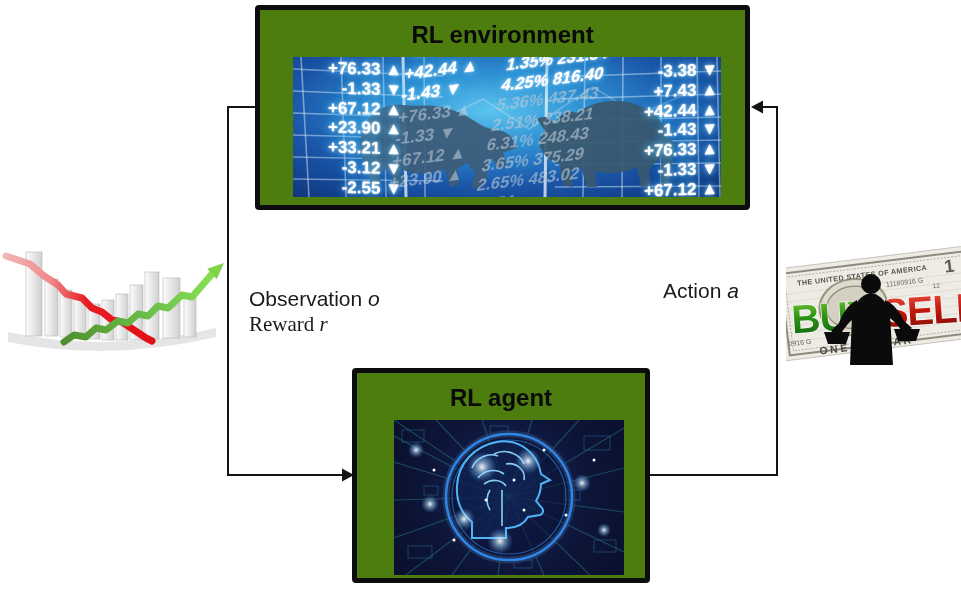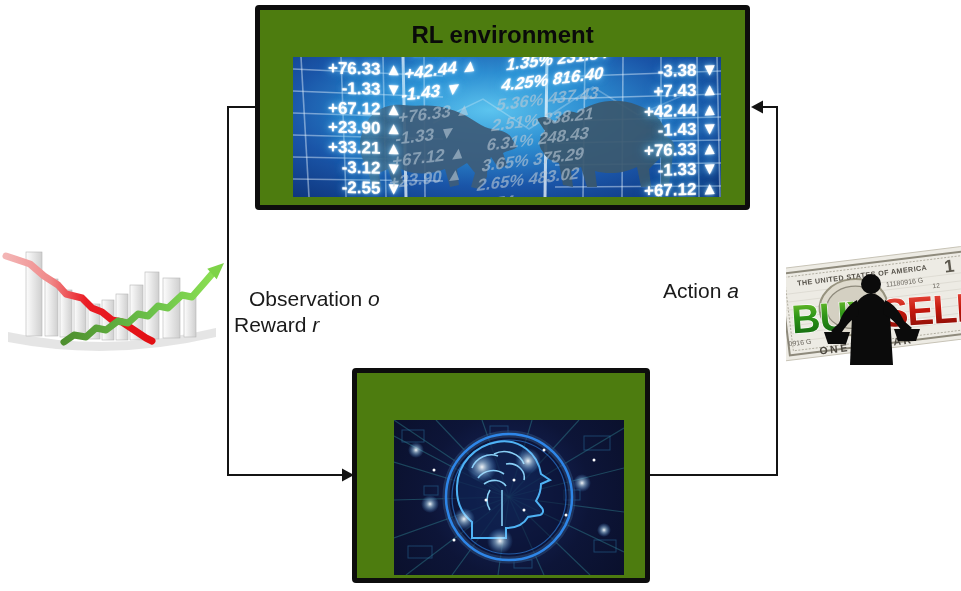--- a/index.html
+++ b/index.html
@@ -38,21 +38,21 @@
              transform:skewY(-2deg);}
 
   
   #brain-img{position:absolute;left:37px;top:47px;width:230px;height:155px;overflow:hidden;
      background:radial-gradient(circle at 50% 48%, #182a63 0%, #0d1538 58%, #0a102c 100%);}
 
   
   .flow-label{position:absolute;z-index:3;font-size:21px;color:#1a1a1a;line-height:1.2;}
   .flow-label i{font-style:italic;}
   #lbl-observation{left:249px;top:280px;margin-top:6px;}
-  #lbl-reward{left:234px;top:312px;}
+  #lbl-reward{left:249px;top:312px;font-family:Liberation Serif, serif;}
   #lbl-action{left:663px;top:278px;}
 
   
   #chart-img{position:absolute;left:0;top:238px;z-index:1;}
   #dollar-img{position:absolute;left:786px;top:232px;z-index:1;}
 </style>
 </head>
 <body>
 
 <div id="canvas">
@@ -142,20 +142,21 @@
           <div>+42.44 ▲</div>
           <div>-1.43 ▼</div>
           <div>+76.33 ▲</div>
           <div>-1.33 ▼</div>
           <div>+67.12 ▲</div>
         </div>
     </div>
   </div>
 
   <div id="agent-box" class="rl-box">
+    <div class="box-title">RL agent</div>
     <div id="brain-img">
       <svg width="230" height="155" viewBox="0 0 230 155">
         <defs>
           <radialGradient id="orb" cx="50%" cy="50%" r="50%">
             <stop offset="0%" stop-color="#ffffff" stop-opacity="0.95"></stop>
             <stop offset="35%" stop-color="#bfe6ff" stop-opacity="0.55"></stop>
             <stop offset="100%" stop-color="#4fa8ff" stop-opacity="0"></stop>
           </radialGradient>
         </defs>
         <g stroke="#35909c" stroke-opacity="0.4" stroke-width="1.2">

